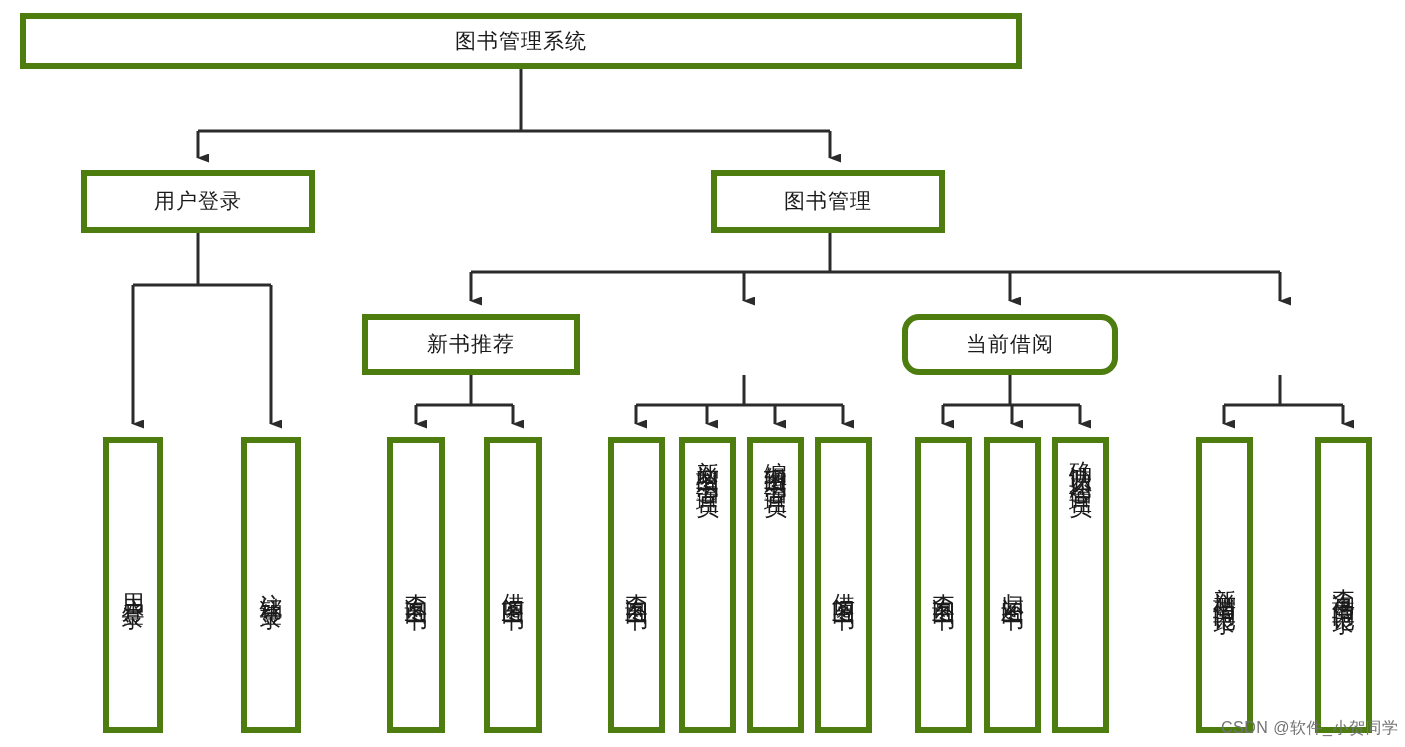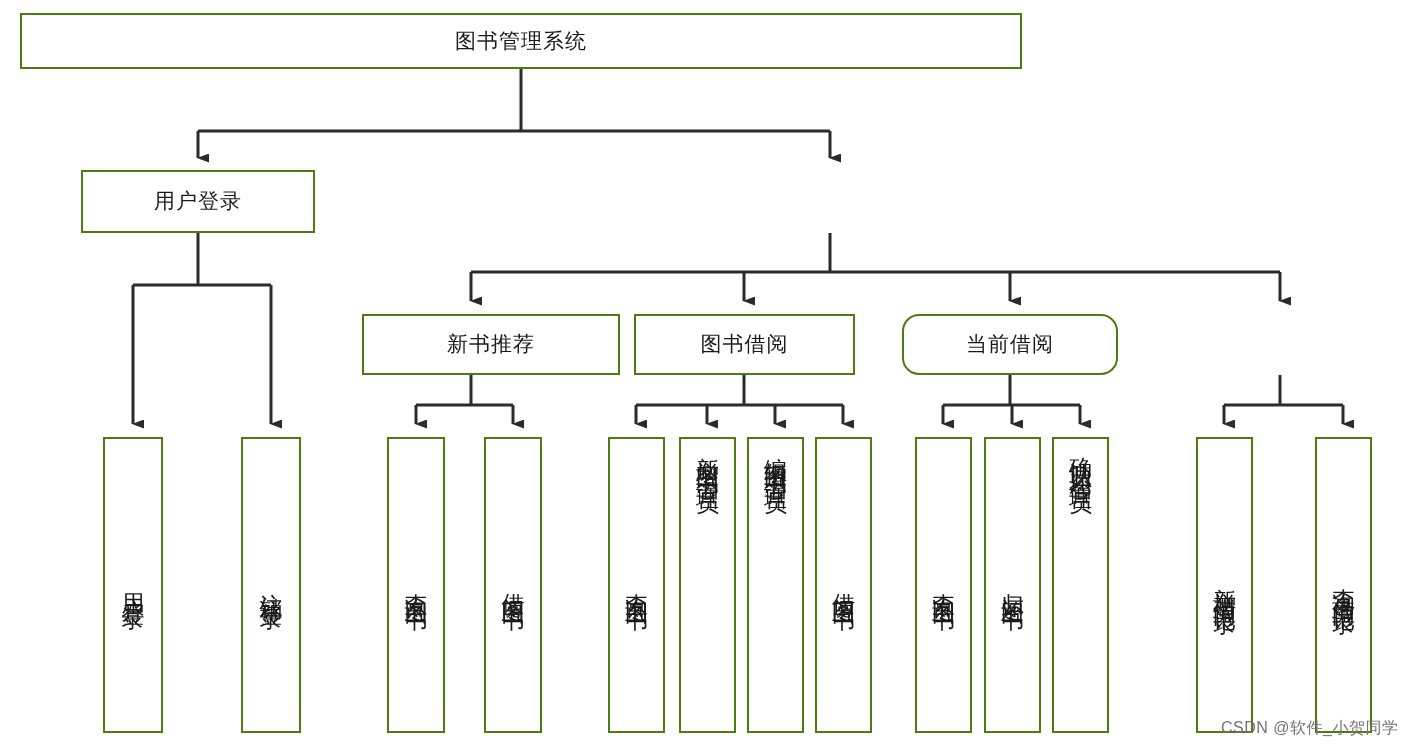--- a/index.html
+++ b/index.html
@@ -8,21 +8,21 @@
     font-family:"Liberation Sans","DejaVu Sans",sans-serif;
     overflow:hidden;position:relative;
   }
   #canvas{position:absolute;left:0;top:0;width:1405px;height:747px;}
   svg.wires{position:absolute;left:0;top:0;width:1405px;height:747px;pointer-events:none;}
 
   .node{
     position:absolute;
     box-sizing:border-box;
     background:#ffffff;
-    border:2px solid #4d7c0f;
+    border:6px solid #4d7c0f;
     display:flex;align-items:center;justify-content:center;
     color:#1a1a1a;
   }
   .node .lbl{
     display:block;
     text-align:center;
     line-height:1.08;
     letter-spacing:1px;
   }
   .n-root .lbl{font-size:21px;}
@@ -105,26 +105,26 @@
     </g>
   </svg>
 
   <div class="node n-root" style="left:20px;top:13px;width:1002px;height:56px;">
     <span class="lbl">图书管理系统</span>
   </div>
 
   <div class="node n-l2" style="left:81px;top:170px;width:234px;height:63px;">
     <span class="lbl">用户登录</span>
   </div>
+  <div class="node n-l2" style="left:711px;top:170px;width:234px;height:63px;">
+    <span class="lbl">图书管理</span>
+  </div>
 
-  <div class="node n-l3" style="left:362px;top:314px;width:258px;height:61px;">
+  <div class="node n-l3" style="left:362px;top:314px;width:218px;height:61px;">
     <span class="lbl">新书推荐</span>
-  </div>
-  <div class="node n-l3" style="left:634px;top:314px;width:221px;height:61px;">
-    <span class="lbl">图书借阅</span>
   </div>
   <div class="node n-l3" style="left:902px;top:314px;width:216px;height:61px;border-radius:17px;">
     <span class="lbl">当前借阅</span>
   </div>
 
   <div class="node leaf mid" style="left:103px;top:437px;width:60px;height:296px;">
     <span class="lbl">用户登录</span>
   </div>
   <div class="node leaf mid" style="left:241px;top:437px;width:60px;height:296px;">
     <span class="lbl">注销登录</span>

